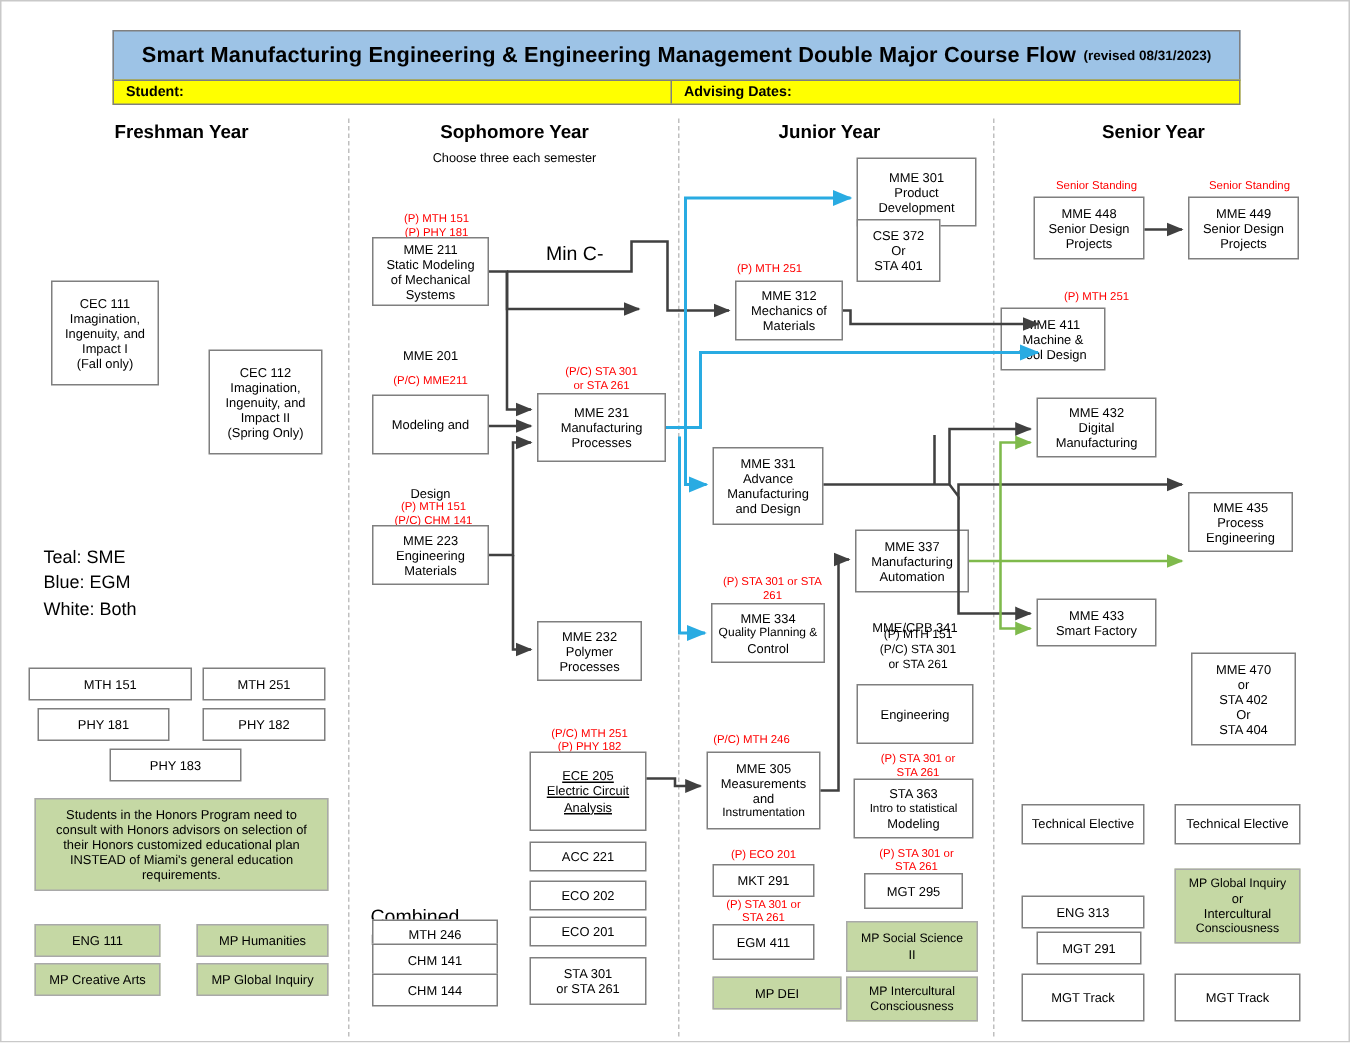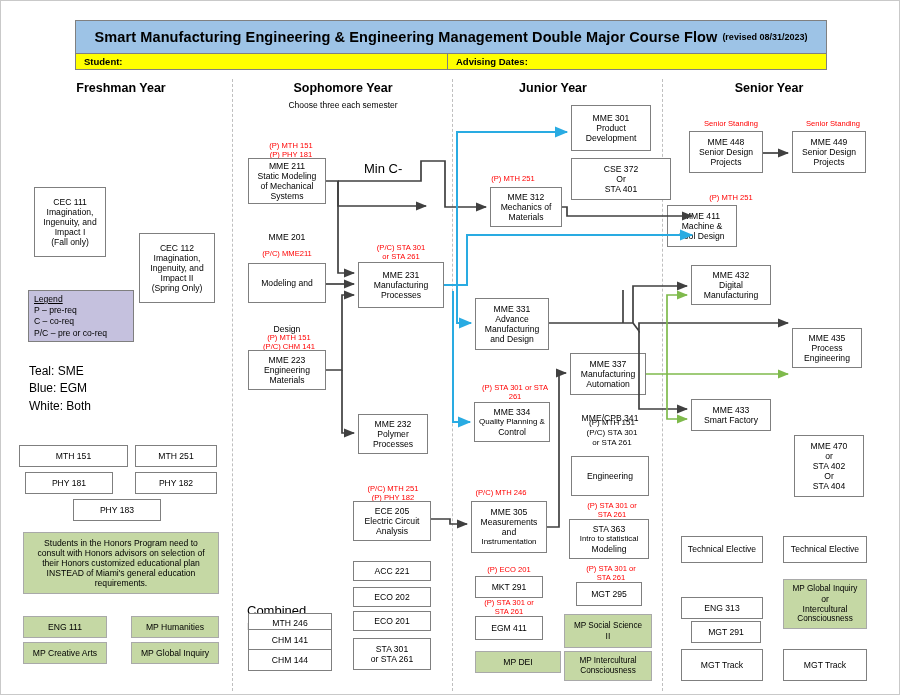--- a/index.html
+++ b/index.html
@@ -87,26 +87,20 @@
     <span class="ln">(Fall only)</span>
   </div>
   <div class="box" style="left:138px;top:232px;width:76px;height:70px;">
     <span class="ln">CEC 112</span>
     <span class="ln">Imagination,</span>
     <span class="ln">Ingenuity, and</span>
     <span class="ln">Impact II</span>
     <span class="ln">(Spring Only)</span>
   </div>
 
-  <div class="box legend" style="left:27px;top:289px;width:106px;height:52px;line-height:1.3;">
-    <span class="ln legend-title">Legend</span>
-    <span class="ln">P – pre-req</span>
-    <span class="ln">C – co-req</span>
-    <span class="ln">P/C – pre or co-req</span>
-  </div>
 
   <div class="colorkey" style="left:28px;top:362px;">
     <div>Teal: SME</div>
     <div>Blue: EGM</div>
     <div>White: Both</div>
   </div>
 
   <div class="box" style="left:18px;top:444px;width:109px;height:22px;">
     <span class="ln">MTH 151</span>
     </div>
@@ -184,21 +178,21 @@
   <div class="box" style="left:357px;top:413px;width:70px;height:40px;">
     <span class="ln">MME 232</span>
     <span class="ln">Polymer</span>
     <span class="ln">Processes</span>
   </div>
 
   <div class="pre" style="left:340px;top:483px;width:104px;">
     <span class="ln">(P/C) MTH 251</span><br>
     <span class="ln">(P) PHY 182</span>
   </div>
-  <div class="box" style="left:352px;top:500px;width:78px;height:40px;">
+  <div class="box" style="left:352px;top:500px;width:78px;height:53px;text-decoration:underline;">
     <span class="ln">ECE 205</span>
     <span class="ln">Electric Circuit</span>
     <span class="ln">Analysis</span>
   </div>
 
   <div class="box" style="left:352px;top:560px;width:78px;height:20px;">
     <span class="ln">ACC 221</span>
     </div>
   <div class="box" style="left:352px;top:586px;width:78px;height:20px;">
     <span class="ln">ECO 202</span>
@@ -220,21 +214,21 @@
     </div>
   <div class="box" style="left:247px;top:648px;width:84px;height:22px;">
     <span class="ln">CHM 144</span>
     </div>
 
   <div class="box" style="left:570px;top:104px;width:80px;height:46px;">
     <span class="ln">MME 301</span>
     <span class="ln">Product</span>
     <span class="ln">Development</span>
   </div>
-  <div class="box" style="left:570px;top:157px;width:100px;height:42px;justify-content:center;">
+  <div class="box" style="left:570px;top:145px;width:56px;height:42px;justify-content:center;">
     <span class="ln">CSE 372</span>
     <span class="ln">Or</span>
     <span class="ln">STA 401</span>
   </div>
 
   <div class="pre" style="left:464px;top:173px;width:96px;">
     <span class="ln">(P) MTH 251</span>
   </div>
   <div class="box" style="left:489px;top:186px;width:72px;height:40px;">
     <span class="ln">MME 312</span>

